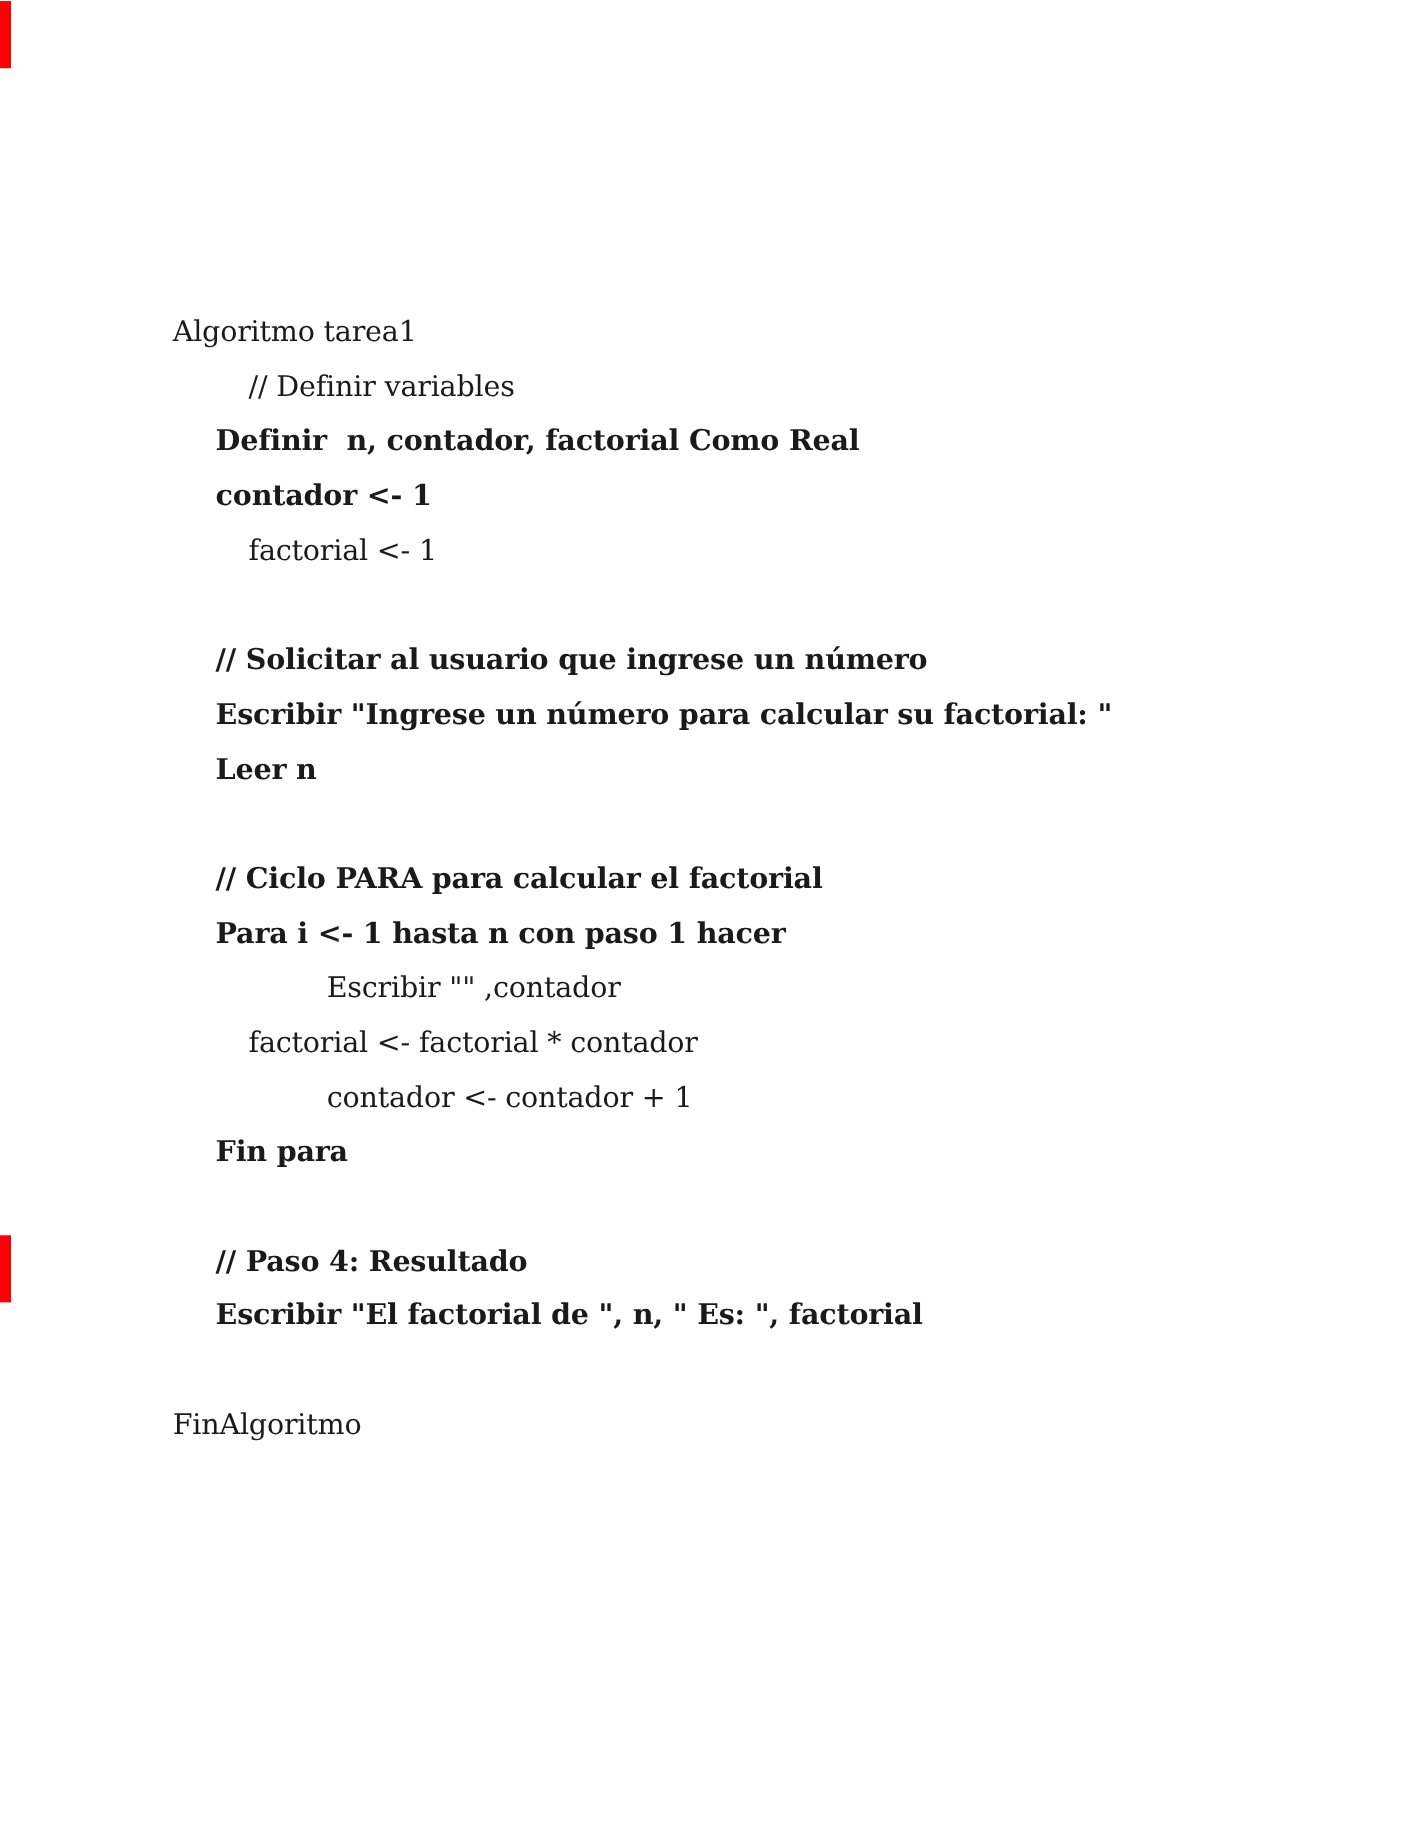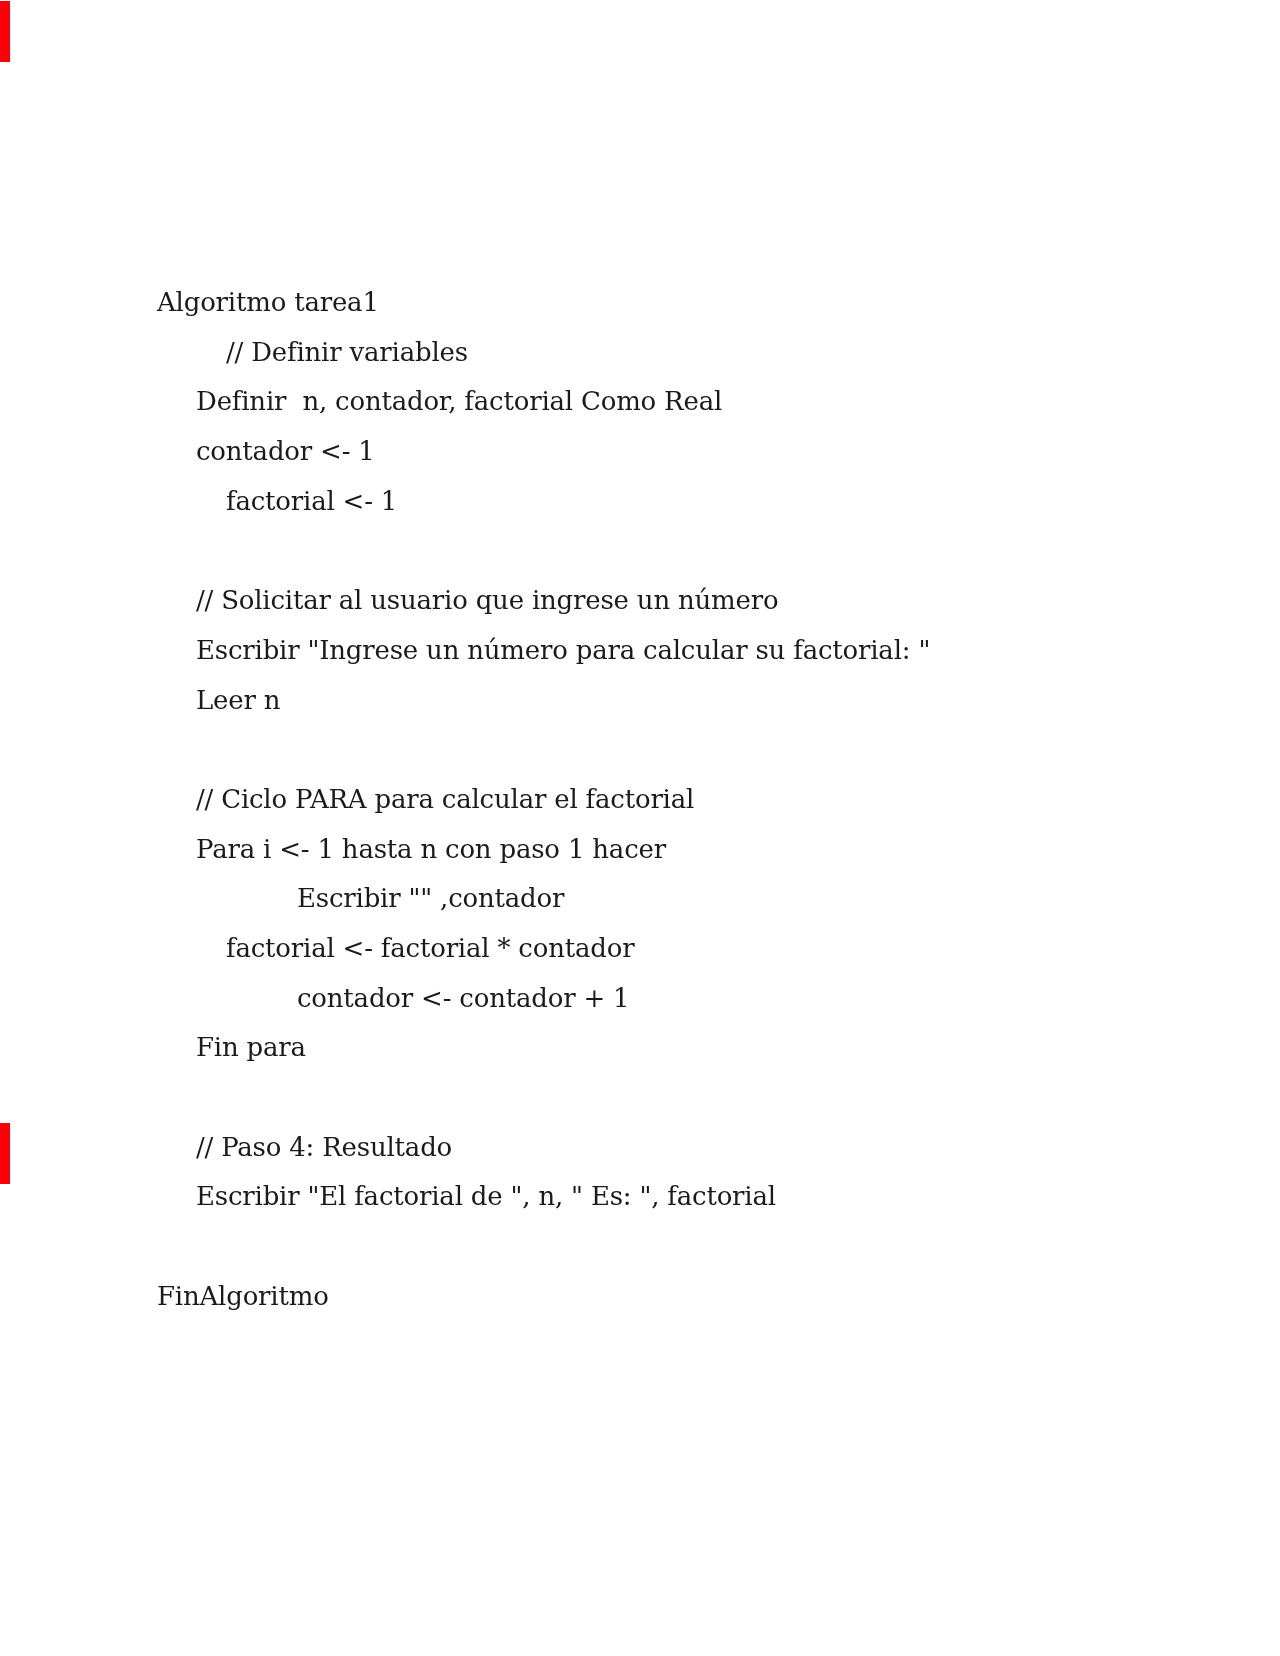--- a/index.html
+++ b/index.html
@@ -35,21 +35,21 @@
     font-size: 26px;
     line-height: 49.7px;
     letter-spacing: -0.2px;
     color: #1a1a1a;
     white-space: pre;
   }
   .code .line {
     height: 49.7px;
   }
   .indent-0 { padding-left: 0; }
-  .indent-1 { padding-left: 39px; }
+  .indent-1 { padding-left: 39px; font-weight: bold; }
   .indent-2 { padding-left: 69px; }
   .indent-3 { padding-left: 140px; }
 </style>
 </head>
 <body>
 
 <div class="page">
   <div class="edge-marker top" style="background: rgb(251, 0, 6);"></div>
   <div class="edge-marker bottom" style="background: rgb(251, 0, 6);"></div>
   <div class="code" id="code-lines" style="color: rgb(26, 26, 26);"><div class="line indent-0">Algoritmo tarea1</div><div class="line indent-2">// Definir variables</div><div class="line indent-1">Definir  n, contador, factorial Como Real</div><div class="line indent-1">contador &lt;- 1</div><div class="line indent-2">factorial &lt;- 1</div><div class="line indent-0"></div><div class="line indent-1">// Solicitar al usuario que ingrese un número</div><div class="line indent-1">Escribir "Ingrese un número para calcular su factorial: "</div><div class="line indent-1">Leer n</div><div class="line indent-0"></div><div class="line indent-1">// Ciclo PARA para calcular el factorial</div><div class="line indent-1">Para i &lt;- 1 hasta n con paso 1 hacer</div><div class="line indent-3">Escribir "" ,contador</div><div class="line indent-2">factorial &lt;- factorial * contador</div><div class="line indent-3">contador &lt;- contador + 1</div><div class="line indent-1">Fin para</div><div class="line indent-0"></div><div class="line indent-1">// Paso 4: Resultado</div><div class="line indent-1">Escribir "El factorial de ", n, " Es: ", factorial</div><div class="line indent-0"></div><div class="line indent-0">FinAlgoritmo</div></div>

